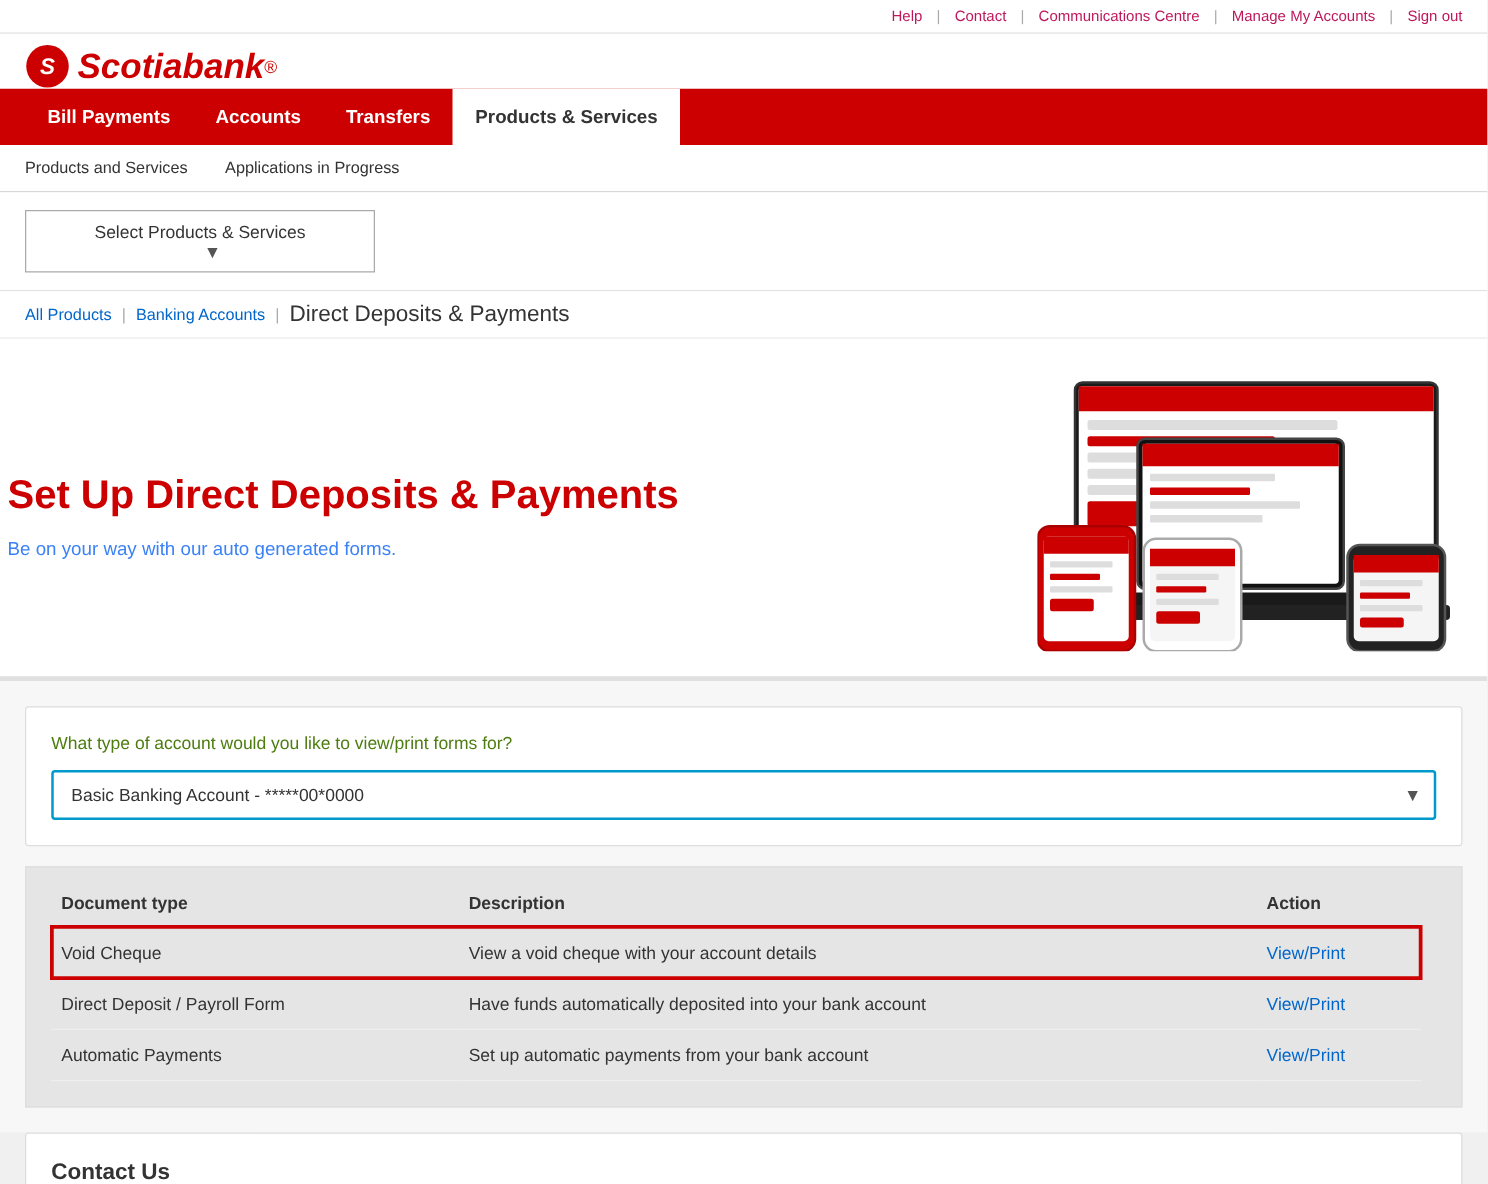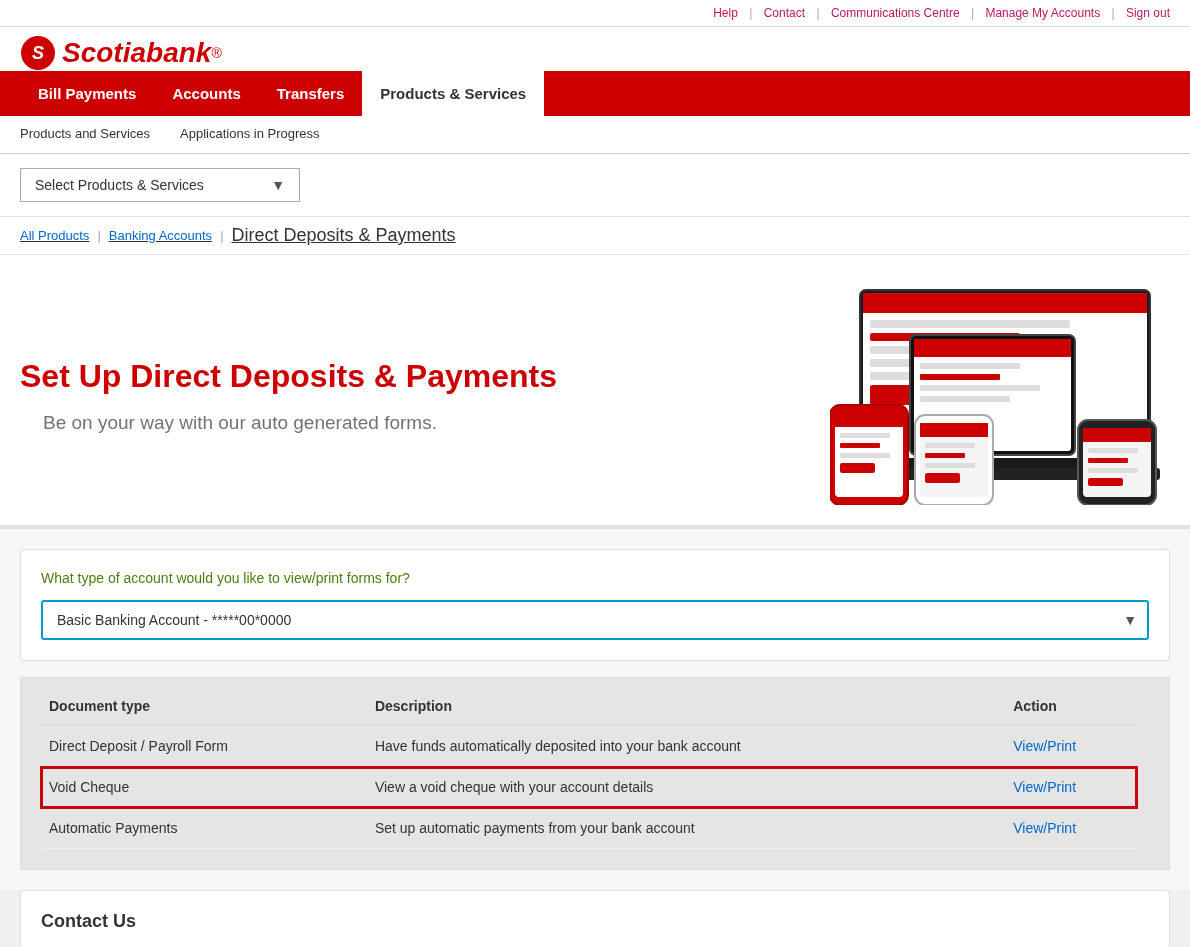--- a/index.html
+++ b/index.html
@@ -100,32 +100,32 @@
     .selector-dropdown {
       display: inline-flex;
       align-items: center;
       border: 1px solid #aaa;
       padding: 8px 14px;
       min-width: 280px;
       background: #fff;
       cursor: pointer;
       font-size: 14px;
       justify-content: space-between;
+      flex-direction: column;
     }
     .selector-dropdown .arrow { margin-left: 20px; color: #555; }
 
     
     .breadcrumb-links {
       padding: 8px 20px;
       background: #fff;
       display: flex;
       align-items: center;
       gap: 0;
       border-bottom: 1px solid #e8e8e8;
-      text-decoration: underline;
     }
     .breadcrumb-links a {
       color: #0066cc;
       text-decoration: none;
       font-size: 13px;
     }
     .breadcrumb-links .sep {
       color: #aaa;
       margin: 0 8px;
       font-size: 13px;
@@ -134,36 +134,35 @@
       color: #333;
       font-size: 18px;
     }
 
     
     .hero {
       background: #fff;
       display: flex;
       align-items: center;
       justify-content: space-between;
-      padding: 30px 20px 20px 20px;
+      padding: 30px 20px 20px 6px;
       min-height: 240px;
       border-bottom: 4px solid #e0e0e0;
     }
     .hero-text { flex: 1; }
     .hero-title {
       font-size: 32px;
       color: #cc0000;
       font-weight: bold;
       line-height: 1.25;
       margin-bottom: 16px;
     }
     .hero-subtitle {
-      font-size: 19px;
-      color: #737373;
-      margin-left: 23px;
+      font-size: 15px;
+      color: #3b82f6;
     }
     .hero-image {
       width: 340px;
       height: 220px;
       margin-left: 20px;
       flex-shrink: 0;
       position: relative;
     }
 
     
@@ -416,30 +415,30 @@
   <div class="table-card">
     <table class="doc-table">
       <thead>
         <tr>
           <th>Document type</th>
           <th>Description</th>
           <th>Action</th>
         </tr>
       </thead>
       <tbody>
-        <tr>
-          <td>Direct Deposit / Payroll Form</td>
-          <td>Have funds automatically deposited into your bank account</td>
+        <tr id="row-void-cheque" style="outline: 3px solid #cc0000; outline-offset: -2px;">
+          <td>Void Cheque</td>
+          <td>View a void cheque with your account details</td>
           <td>
             <a class="action-link">View/Print</a>
           </td>
         </tr>
-        <tr id="row-void-cheque" style="outline: 3px solid #cc0000; outline-offset: -2px;">
-          <td>Void Cheque</td>
-          <td>View a void cheque with your account details</td>
+        <tr>
+          <td>Direct Deposit / Payroll Form</td>
+          <td>Have funds automatically deposited into your bank account</td>
           <td>
             <a class="action-link">View/Print</a>
           </td>
         </tr>
         <tr>
           <td>Automatic Payments</td>
           <td>Set up automatic payments from your bank account</td>
           <td>
             <a class="action-link">View/Print</a>
           </td>

